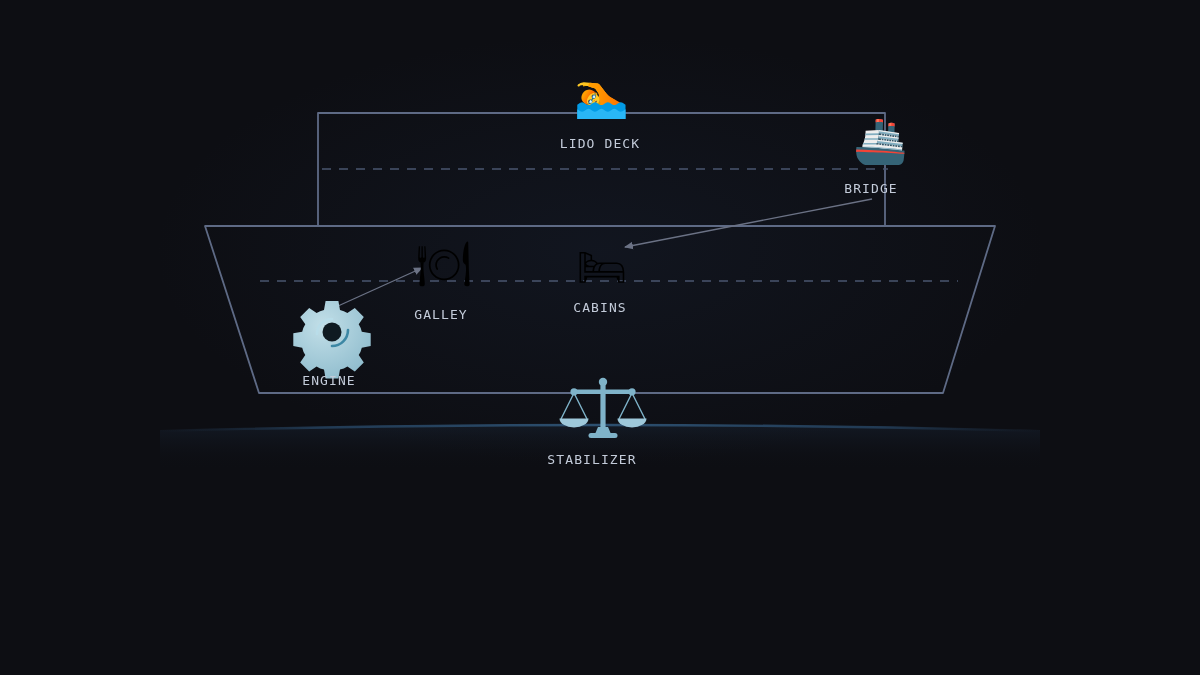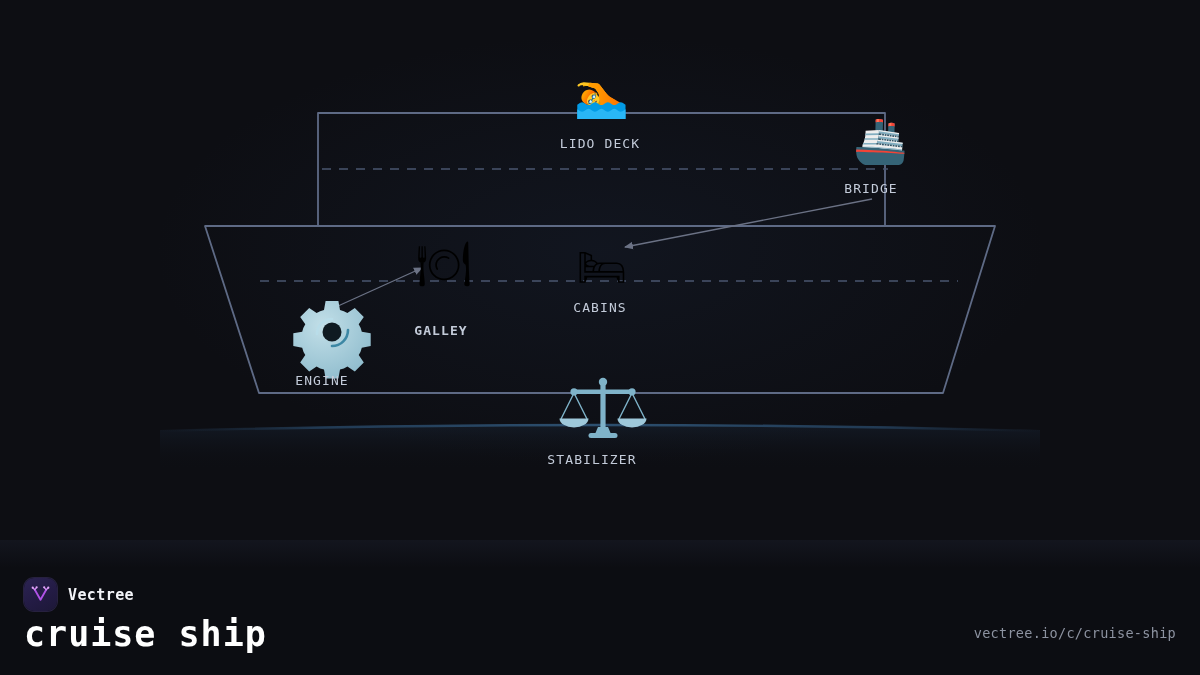--- a/index.html
+++ b/index.html
@@ -206,43 +206,22 @@
   <div class="node-icon emoji-icon" style="left:881px; top:141px;">🚢</div>
 
   <div class="node-icon emoji-icon" style="left:444px; top:264px;">🍽</div>
 
   <div class="node-icon emoji-icon sm" style="left:602px; top:267px;">🛏</div>
 
   <div class="node-label" style="left:600px; top:136px;text-align:center;">LIDO DECK</div>
 
   <div class="node-label" style="left:871px; top:181px;text-align:right;">BRIDGE</div>
 
-  <div class="node-label" style="left:441px; top:323px;font-weight:bold;">GALLEY</div>
+  <div class="node-label" style="left:441px; top:307px;">GALLEY</div>
 
   <div class="node-label" style="left:600px; top:300px;text-align:right;">CABINS</div>
 
-  <div class="node-label" style="left:322px; top:373px;">ENGINE</div>
+  <div class="node-label" style="left:329px; top:373px;">ENGINE</div>
 
   <div class="node-label" style="left:592px; top:452px;">STABILIZER</div>
 
-  <div id="footer">
-
-    <div id="brand-row">
-      <div id="brand-logo">
-        <svg width="21" height="21" viewBox="0 0 24 24">
-          <path d="M5.5 6.5 L12 18 L18.5 6.5" fill="none" stroke="#b052e8" stroke-width="2.1" stroke-linecap="round" stroke-linejoin="round"></path>
-          <path d="M5.5 6.5 L3.3 4.6 M5.5 6.5 L7.4 4.2" fill="none" stroke="#d58bf5" stroke-width="1.5" stroke-linecap="round"></path>
-          <path d="M18.5 6.5 L16.4 4.2 M18.5 6.5 L20.7 4.6" fill="none" stroke="#d58bf5" stroke-width="1.5" stroke-linecap="round"></path>
-          <circle cx="3.1" cy="4.2" r="1.25" fill="#e2a6fa"></circle>
-          <circle cx="7.6" cy="3.8" r="1.25" fill="#e2a6fa"></circle>
-          <circle cx="16.2" cy="3.8" r="1.25" fill="#e2a6fa"></circle>
-          <circle cx="20.9" cy="4.2" r="1.25" fill="#e2a6fa"></circle>
-        </svg>
-      </div>
-      <div id="brand-name">Vectree</div>
-    </div>
-
-    <div id="page-title">cruise ship</div>
-
-    <div id="footer-url">vectree.io/c/cruise-ship</div>
-  </div>
 
 </div>
 
 </body></html>

